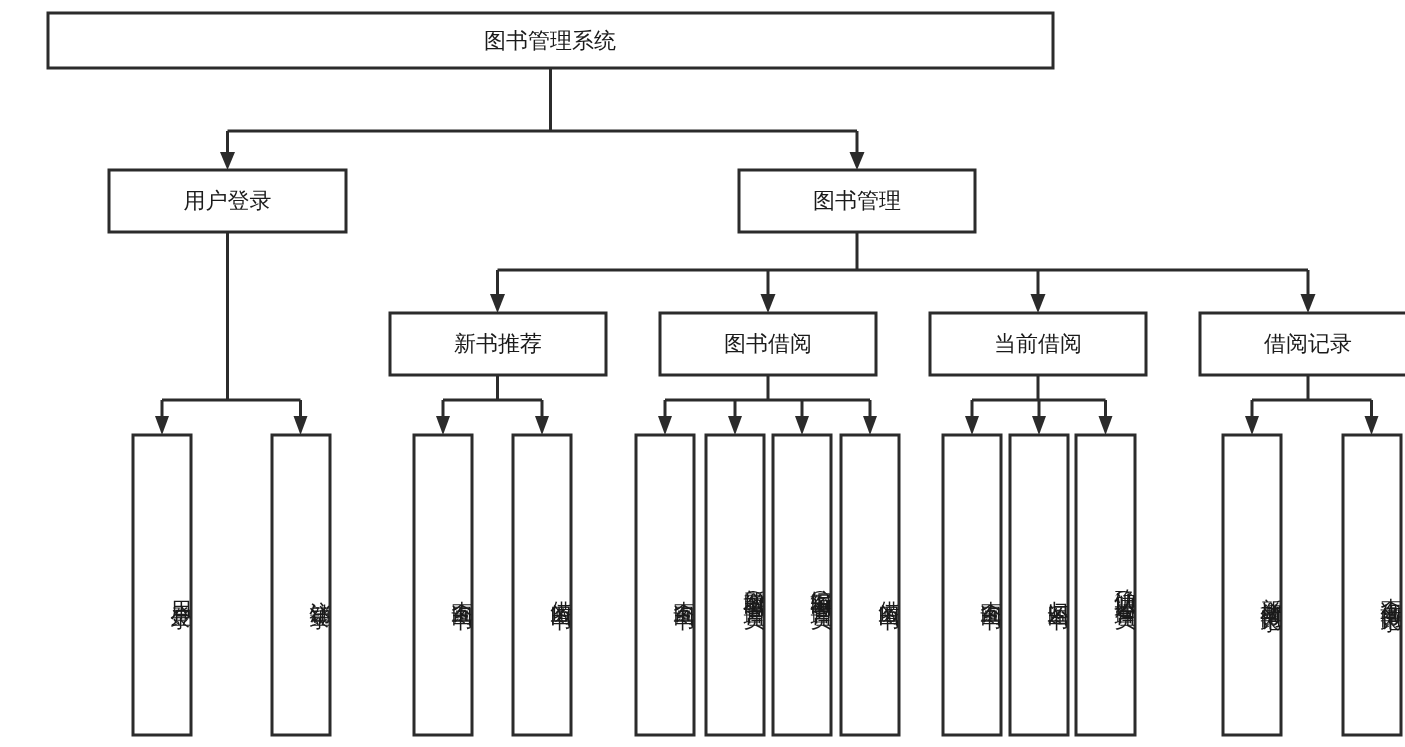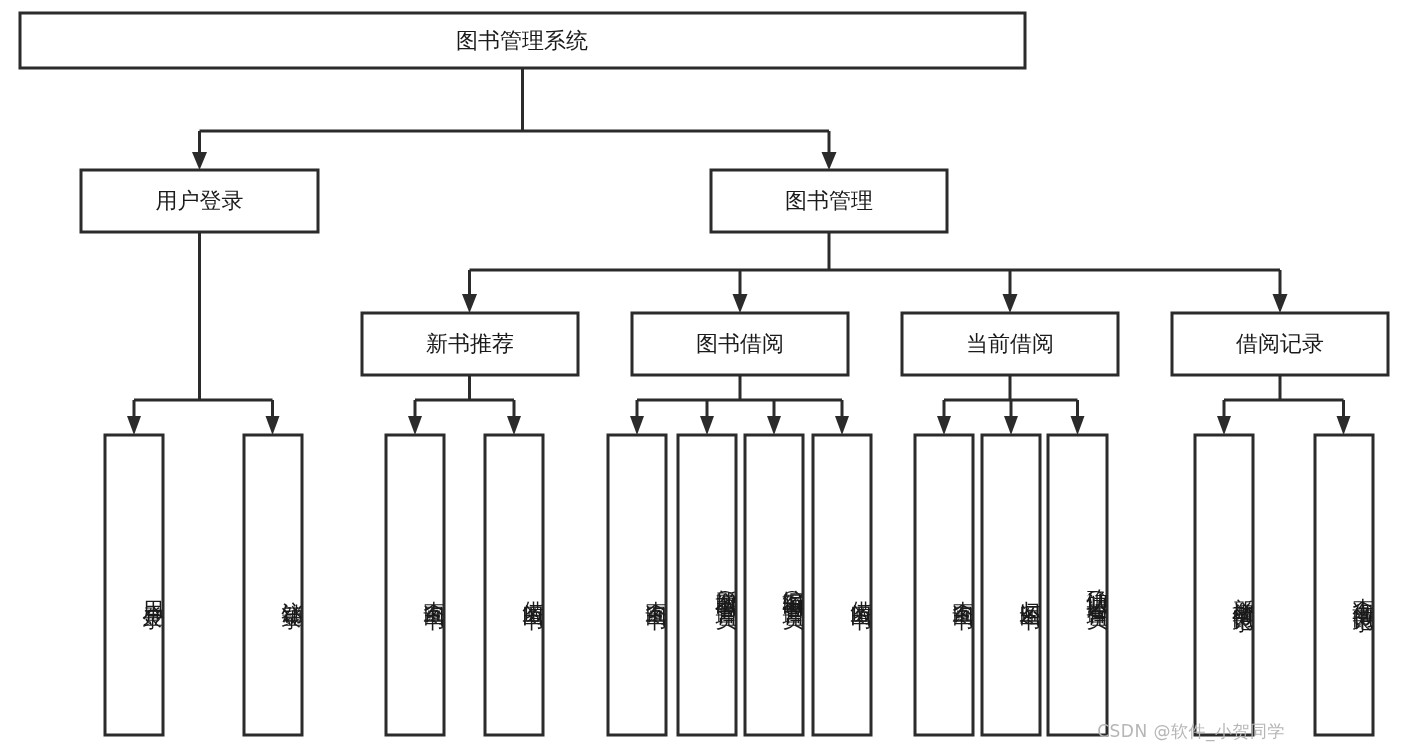--- a/index.html
+++ b/index.html
@@ -13,20 +13,21 @@
     height: 747px;
     font-family: "DejaVu Sans", "Liberation Sans", sans-serif;
     overflow: hidden;
     position: relative;
   }
   #diagram-root {
     position: relative;
     width: 1293px;
     height: 747px;
     background: #ffffff;
+    margin-left: 28px;
   }
   svg#flow {
     position: absolute;
     left: 0;
     top: 0;
     width: 1405px;
     height: 747px;
     display: block;
   }
   .node-rect {
@@ -237,15 +238,14 @@
   <div class="vlabel" style="left:745px; top:443px; width:58px; height:285px;">编辑图书（管理员）</div>
   <div class="vlabel" style="left:813px; top:455px; width:58px; height:270px;">借阅图书</div>
 
   <div class="vlabel" style="left:915px; top:455px; width:58px; height:270px;">查询图书</div>
   <div class="vlabel" style="left:982px; top:455px; width:58px; height:270px;">归还图书</div>
   <div class="vlabel" style="left:1048px; top:443px; width:59px; height:285px;">确认归还（管理员）</div>
 
   <div class="vlabel" style="left:1195px; top:450px; width:58px; height:280px;">新增借阅记录</div>
   <div class="vlabel" style="left:1315px; top:450px; width:58px; height:280px;">查询借阅记录</div>
 
-  <div class="watermark">CSDN @软件_小贺同学</div>
 
 </div>
 
 </body></html>

